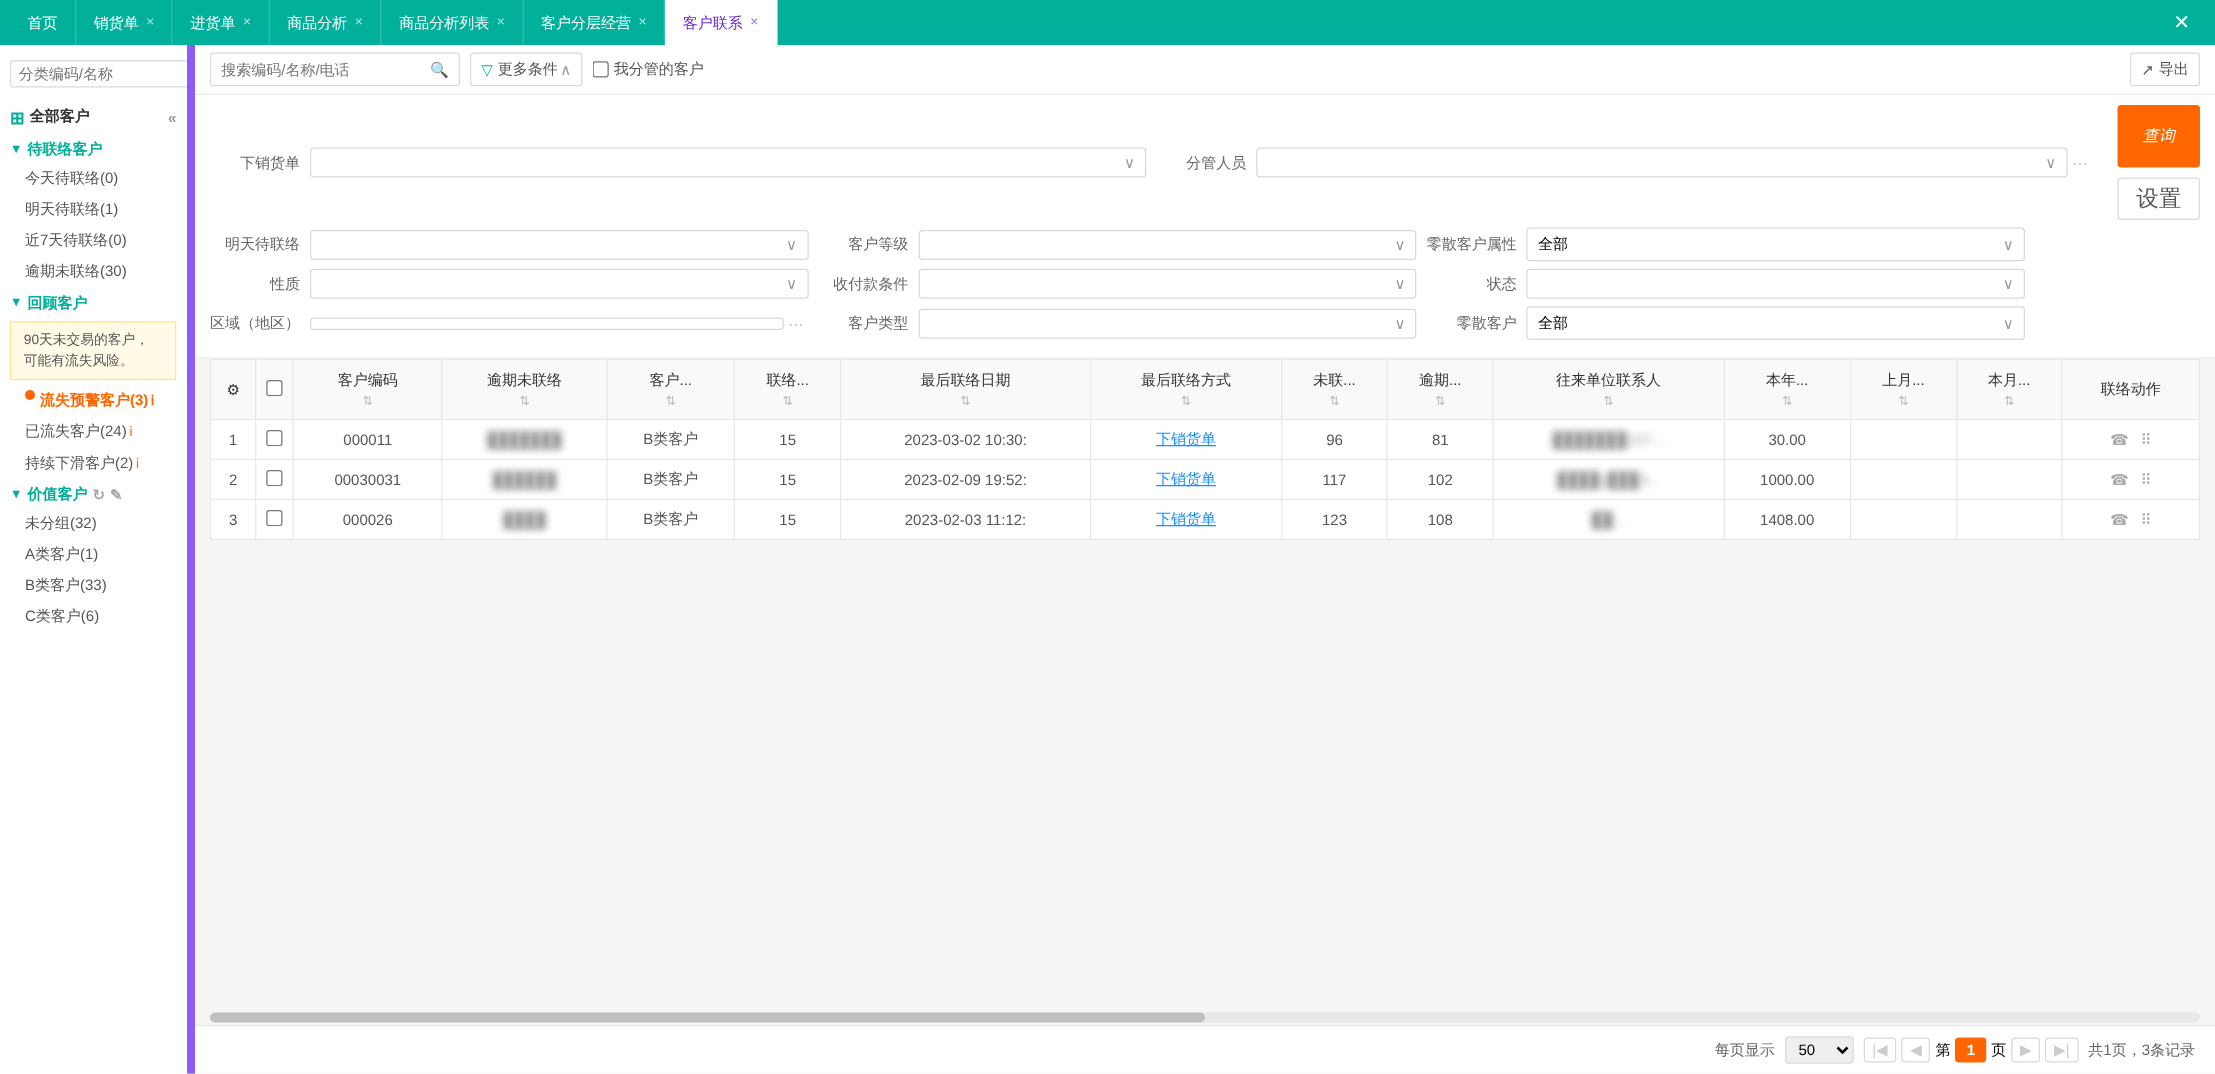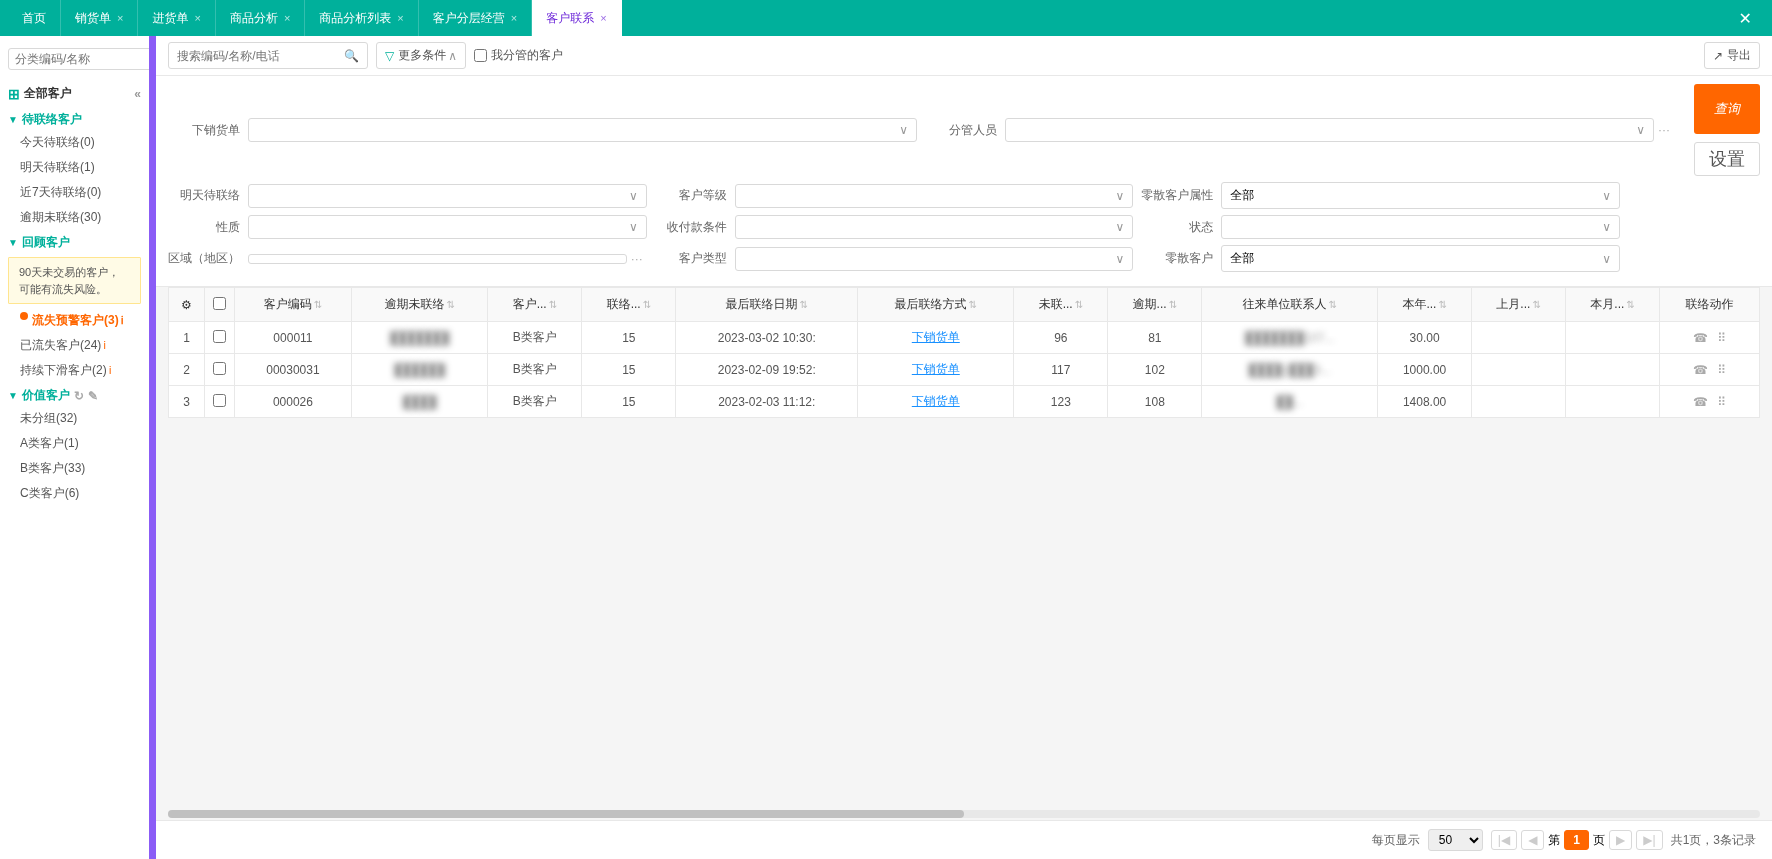--- a/index.html
+++ b/index.html
@@ -188,21 +188,21 @@
     }
     .data-table td {
       border: 1px solid #e8e8e8; padding: 7px 6px;
       text-align: center; color: #555;
     }
     .data-table .link { color: #1890ff; cursor: pointer; text-decoration: underline; }
     .data-table .blurred {
       color: transparent; text-shadow: 0 0 6px #999;
       user-select: none;
     }
-    .th-sortable { display: flex; align-items: center; justify-content: center; gap: 2px; cursor: pointer; }
+    .th-sortable { display: flex; align-items: center; justify-content: center; gap: 2px; cursor: pointer; flex-direction: column; }
     .sort-icon { color: #bbb; font-size: 10px; }
 
     
     .footer {
       display: flex; align-items: center; justify-content: flex-end;
       padding: 8px 16px; background: white;
       border-top: 1px solid #e8e8e8; gap: 8px;
     }
     .footer-label { color: #666; }
     .page-size-select {

